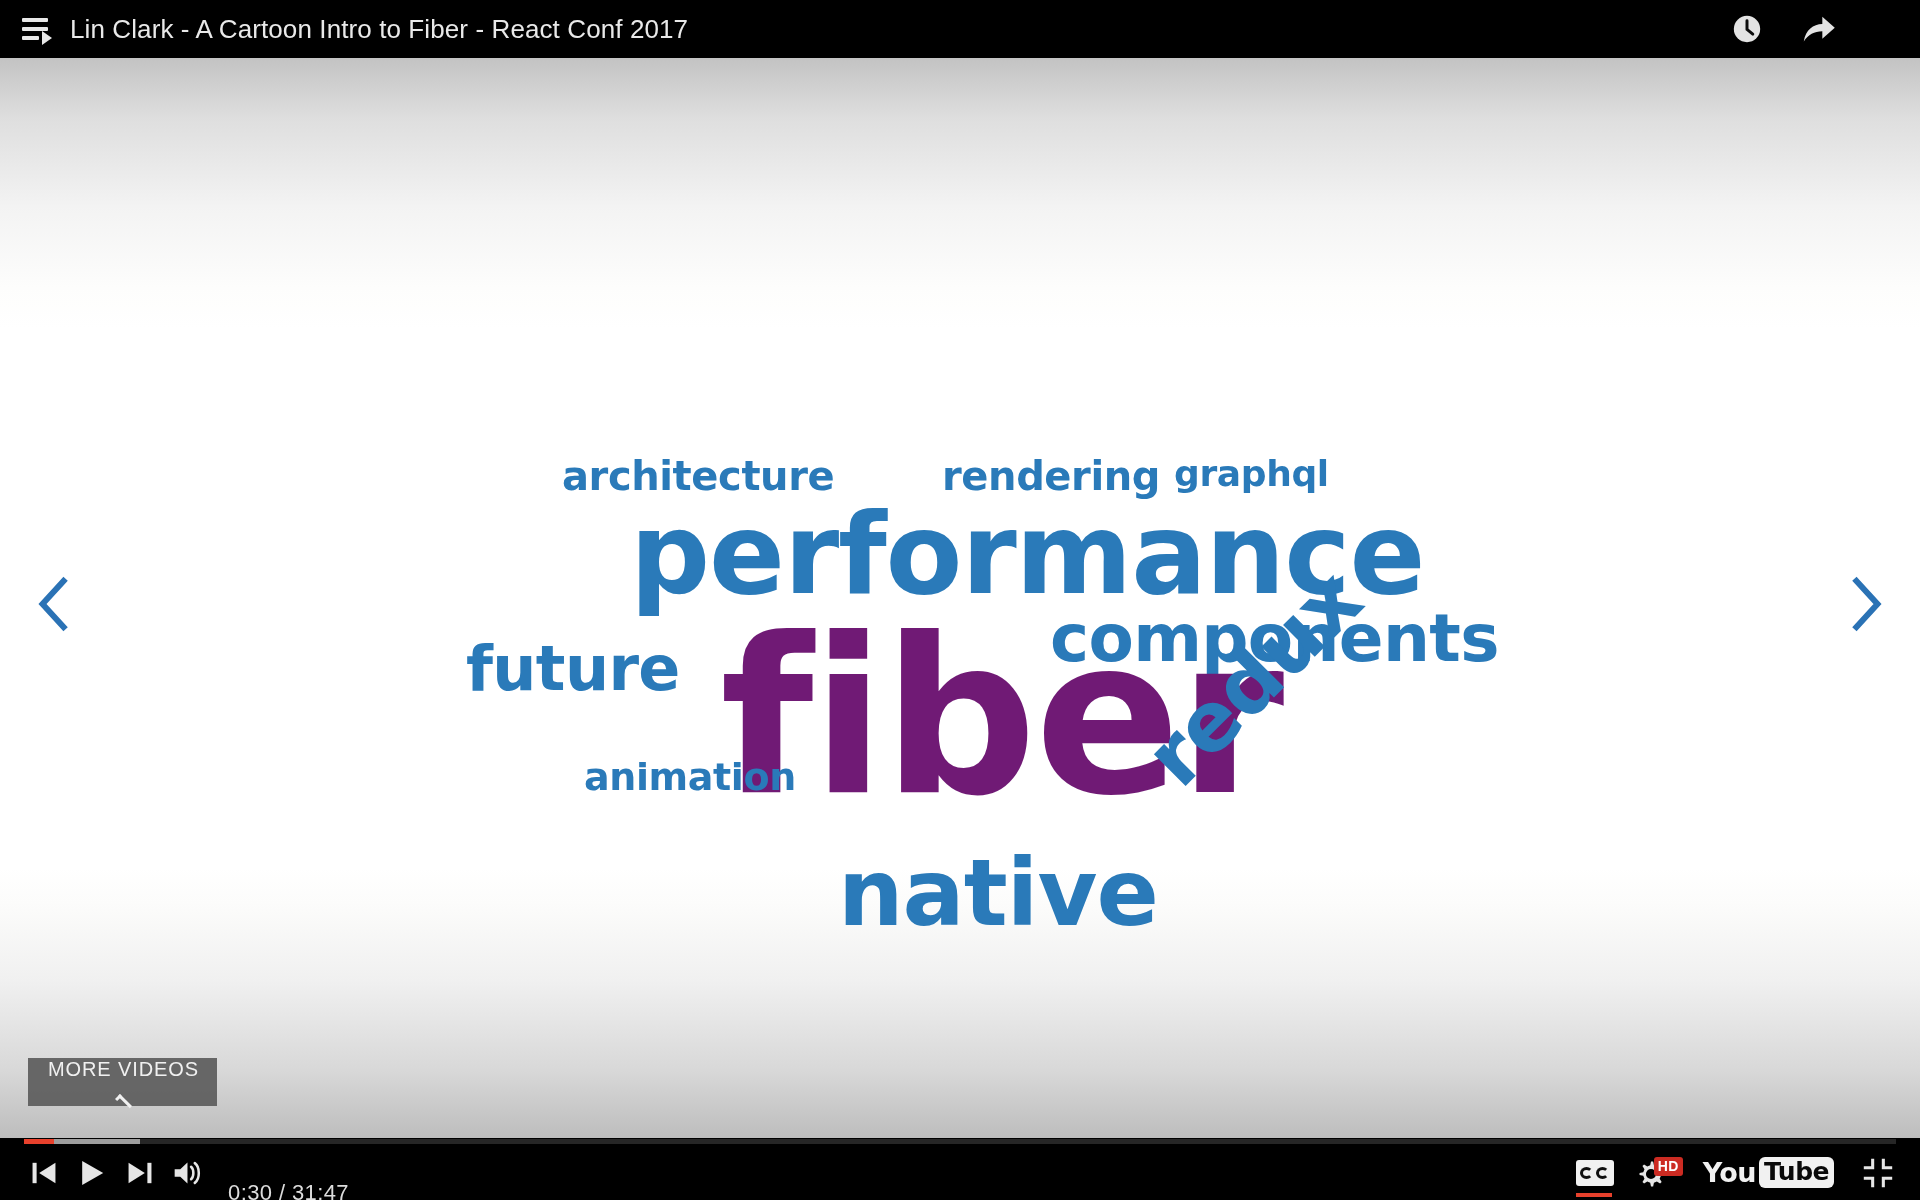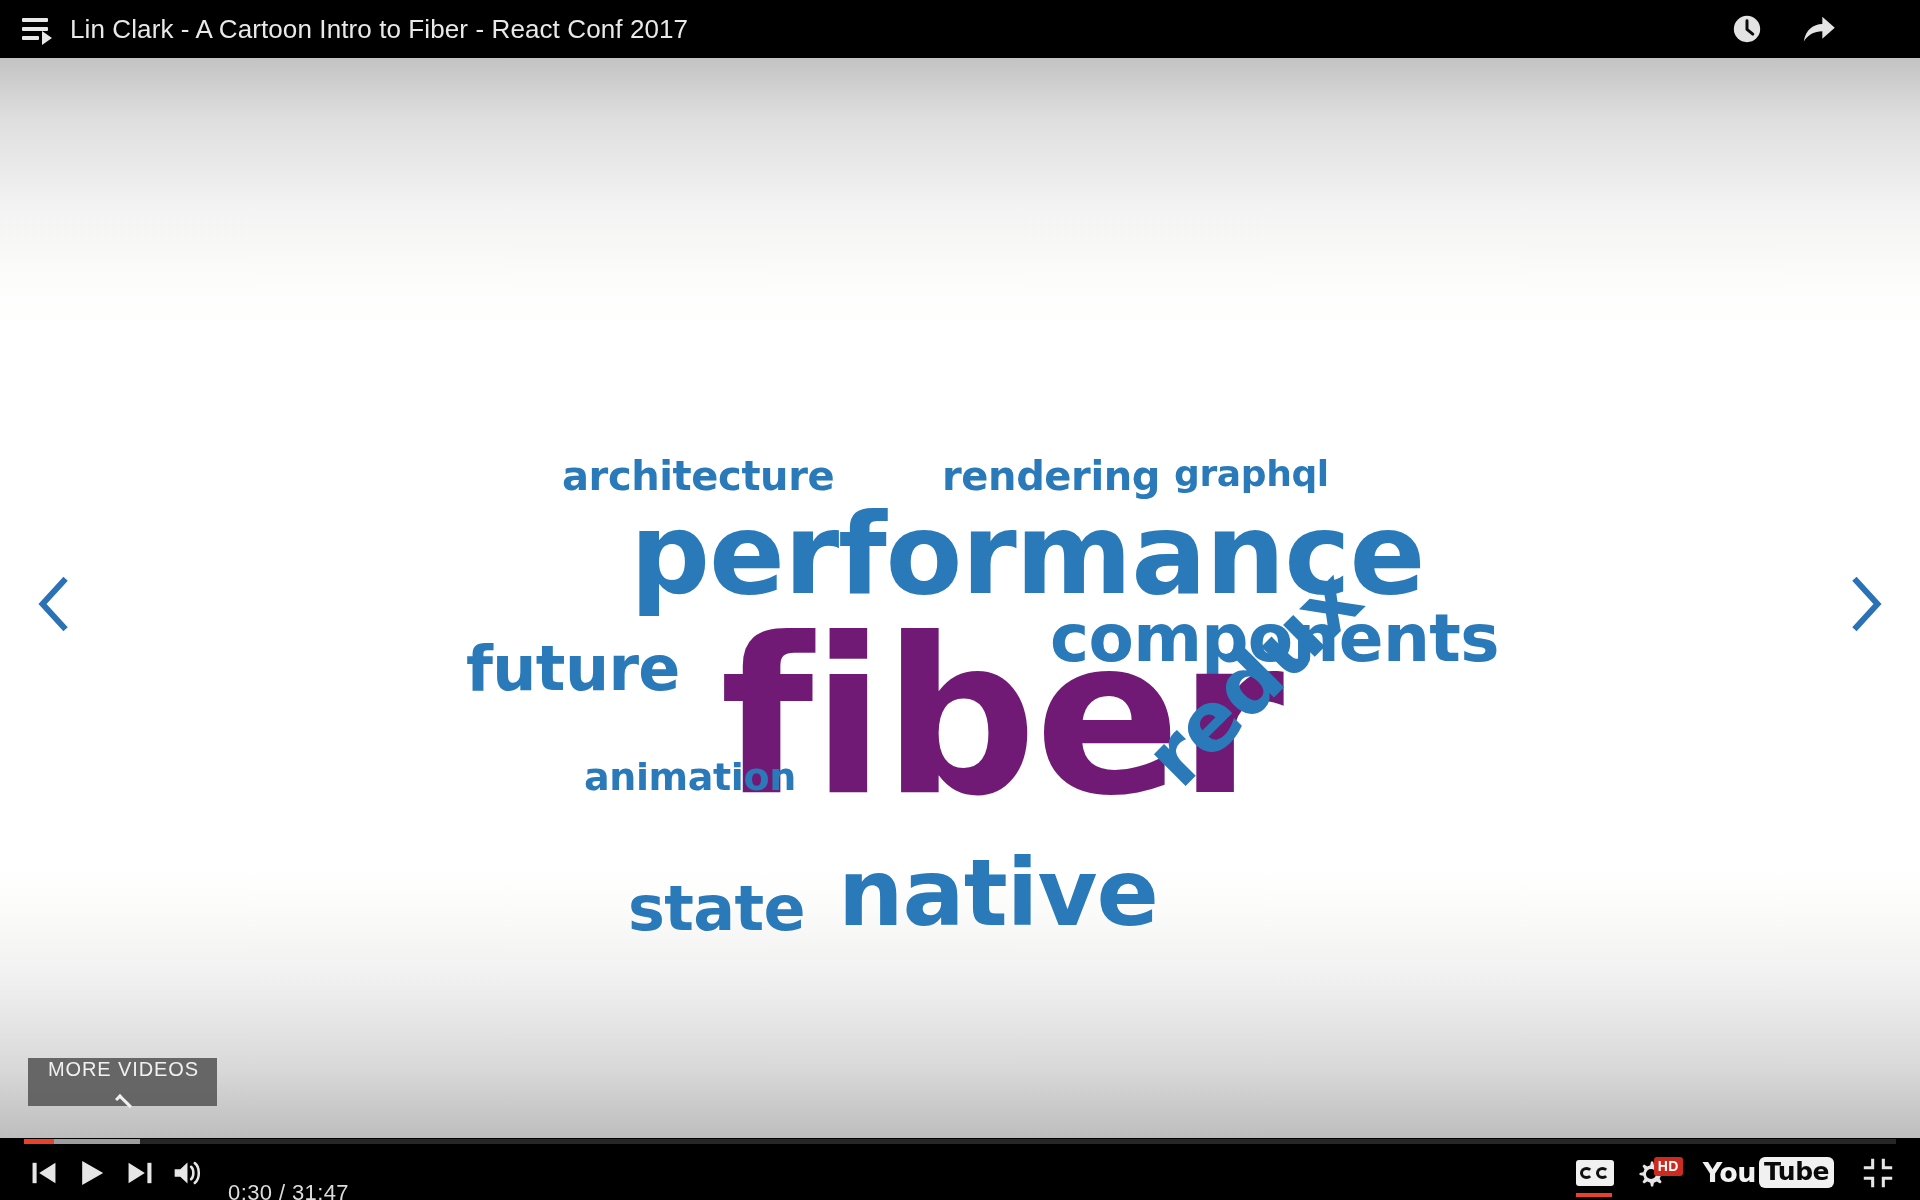--- a/index.html
+++ b/index.html
@@ -330,21 +330,20 @@
     <div class="wordcloud" id="wordcloud">
         <span class="wc-word" style="left: 562px; top: 398px; font-size: 40px; color: rgb(42, 122, 185);">architecture</span>
         <span class="wc-word" style="left: 942px; top: 398px; font-size: 40px; color: rgb(42, 122, 185);">rendering</span>
         <span class="wc-word" style="left: 1174px; top: 398px; font-size: 36px; color: rgb(42, 122, 185);">graphql</span>
         <span class="wc-word" style="left: 630px; top: 440px; font-size: 112px; color: rgb(42, 122, 185);">performance</span>
         <span class="wc-word" style="left: 1026px; top: 548px; font-size: 66px; color: rgb(42, 122, 185); margin-left: 24px;">components</span>
         <span class="wc-word" style="left: 466px; top: 580px; font-size: 62px; color: rgb(42, 122, 185);">future</span>
         <span class="wc-word" style="left: 720px; top: 552px; font-size: 215px; color: #701a75;">fiber</span>
         <span class="wc-word" style="left: 552px; top: 700px; font-size: 38px; color: rgb(42, 122, 185); margin-left: 32px;">animation</span>
         <span class="wc-word" style="left: 1190px; top: 660px; font-size: 82px; color: rgb(42, 122, 185); transform: rotate(-45deg); transform-origin: left bottom;">redux</span>
-        <span class="wc-word" style="left: 628px; top: 820px; font-size: 62px; color: rgb(42, 122, 185);">state</span>
         <span class="wc-word" style="left: 838px; top: 790px; font-size: 92px; color: rgb(42, 122, 185);">native</span>
       </div>
   </div>
 
   <div class="topbar">
     <div class="topbar-left">
 
       <div class="playlist-icon">
         <span class="bar b1"></span>
         <span class="bar b2"></span>

